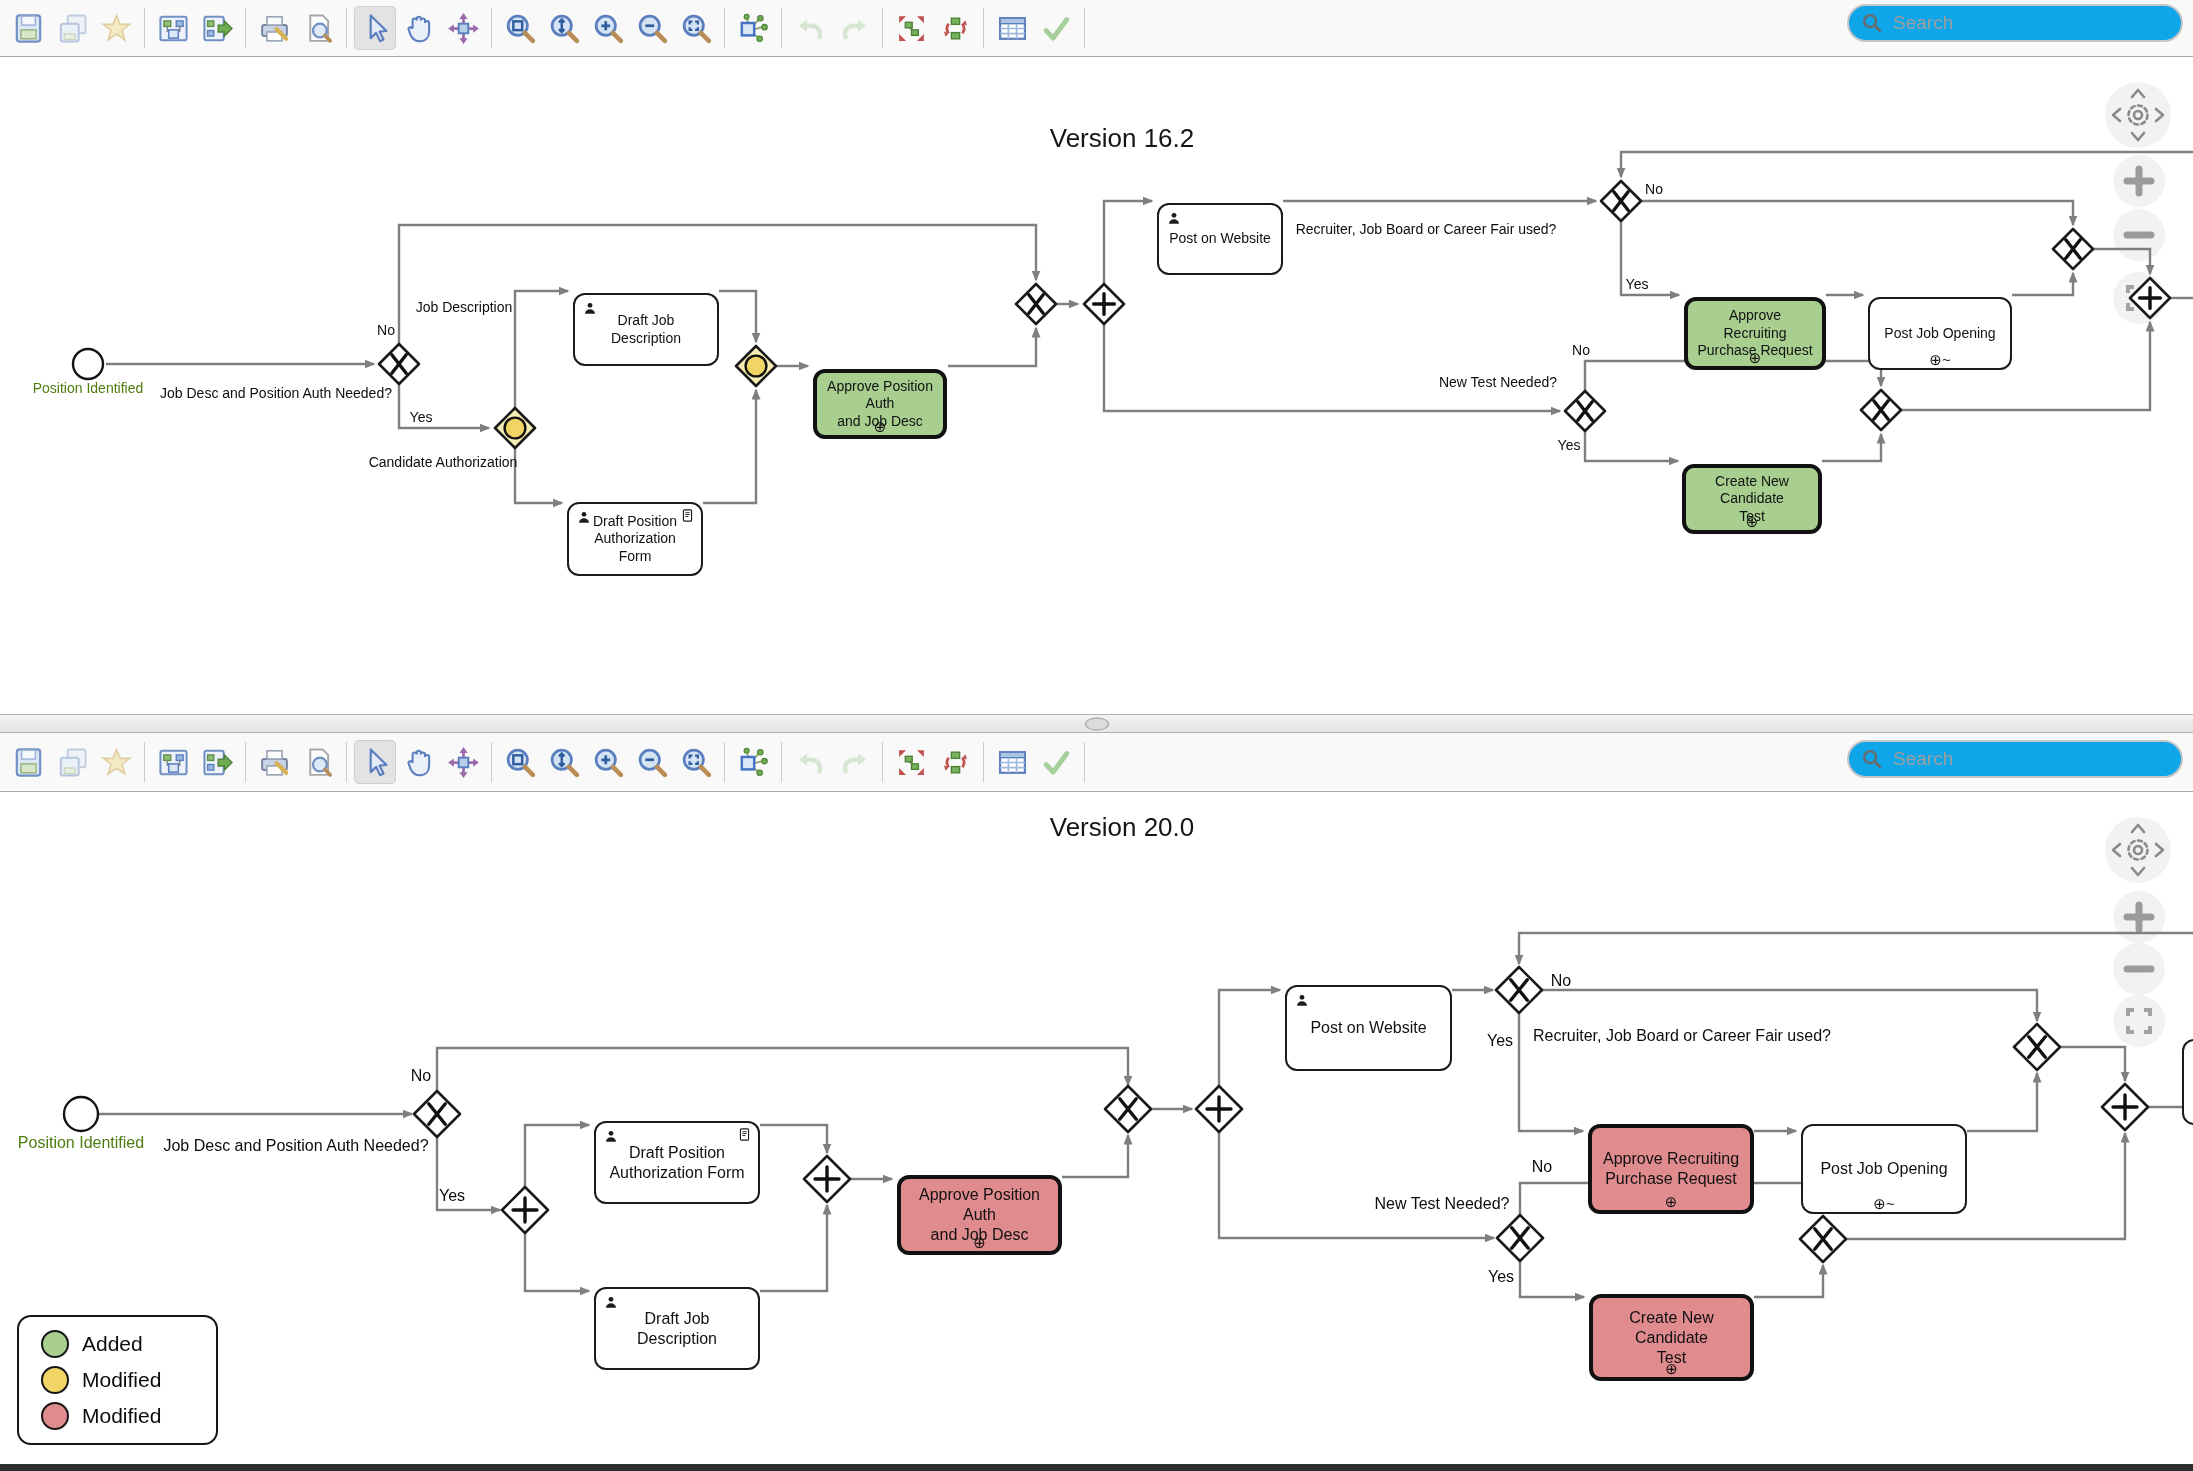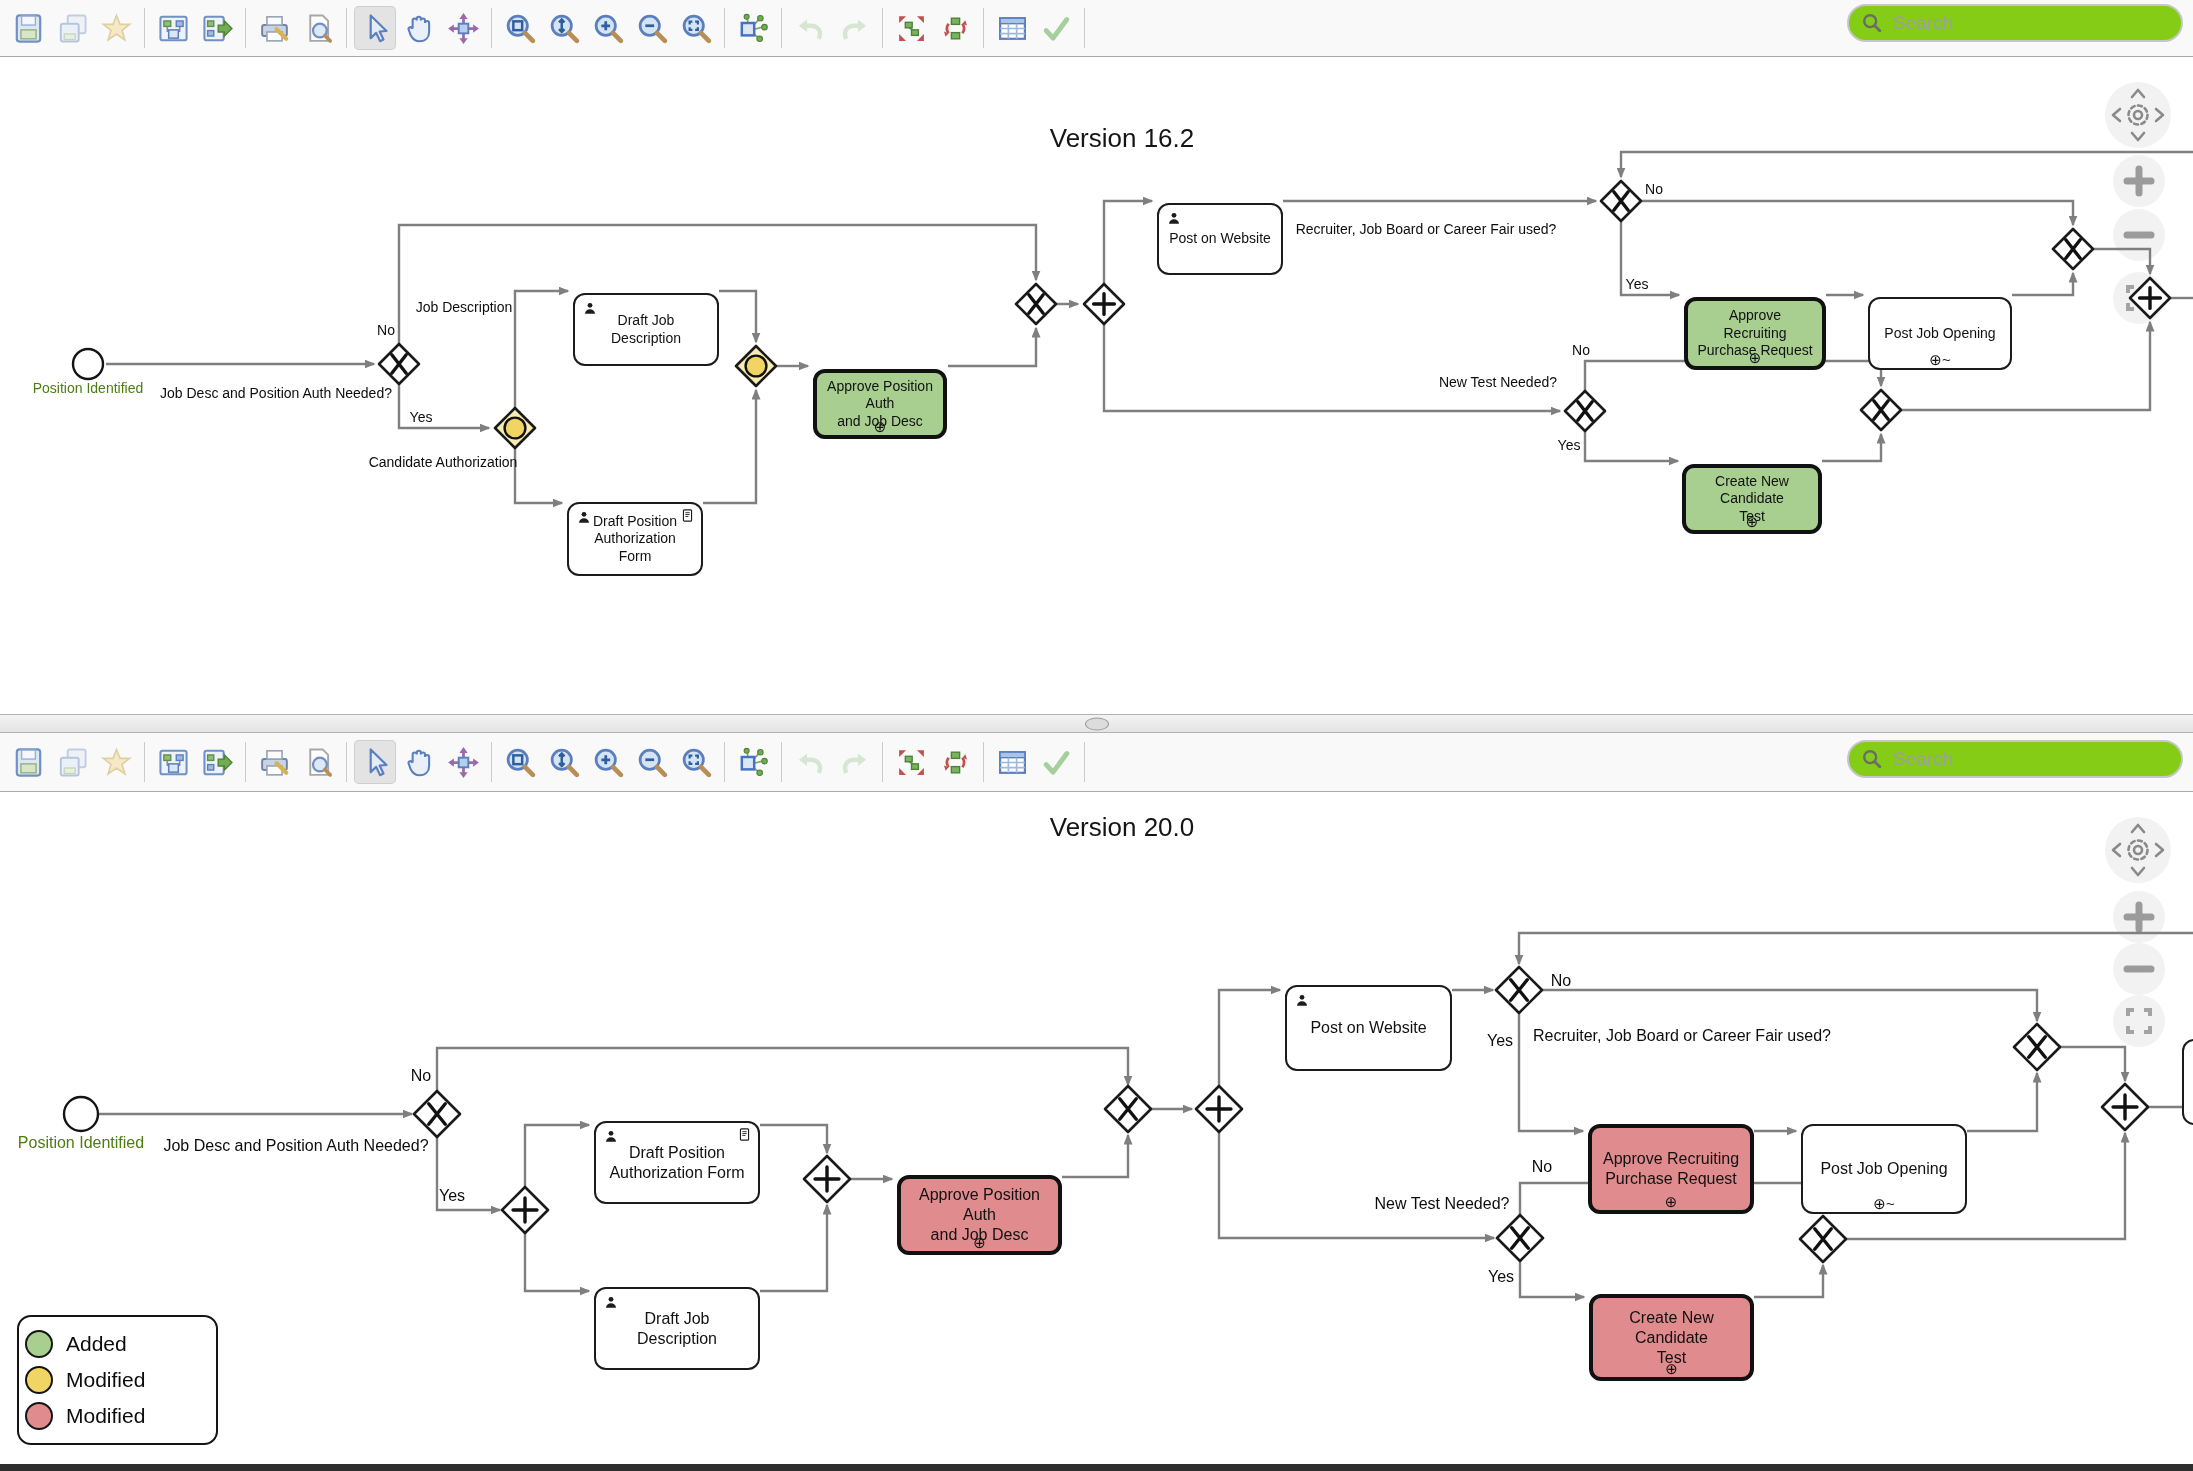--- a/index.html
+++ b/index.html
@@ -10,21 +10,21 @@
            border-bottom:1px solid #a9a9a9;display:flex;align-items:center;
            padding-left:6px;box-sizing:border-box;z-index:10;}
   #toolbar1{top:0;height:57px;}
   #toolbar2{top:733px;height:59px;}
   .tb-btn{width:42px;height:44px;border-radius:5px;display:flex;align-items:center;
           justify-content:center;flex:0 0 auto;margin:0 1px;}
   .tb-btn svg{width:33px;height:33px;}
   .tb-btn.active{background:#e3e3e3;box-shadow:inset 0 0 0 1px #cfcfcf;}
   .tb-btn.dim{opacity:.55;}
   .tb-sep{width:1px;height:40px;background:#cccccc;margin:0 6px;flex:0 0 auto;}
-  .search{position:absolute;right:10px;width:336px;height:38px;background:#84cc16;
+  .search{position:absolute;right:10px;width:336px;height:38px;background:#0ea5e9;
           border:2px solid #c6c6c6;border-radius:20px;display:flex;align-items:center;
           padding:0 12px;box-sizing:border-box;gap:8px;z-index:11;}
   #search1{top:4px;} #search2{top:740px;}
   .search svg{width:22px;height:22px;flex:0 0 auto;}
   .search input{border:none;outline:none;font-size:19px;color:#444;width:100%;
                 font-family:inherit;background:transparent;}
   .search input::placeholder{color:#9e9e9e;}
   .splitter{position:absolute;left:0;top:714px;width:2193px;height:19px;
             background:linear-gradient(#f3f3f3,#e4e4e4);
             border-top:1px solid #b2b2b2;border-bottom:1px solid #b2b2b2;
@@ -50,21 +50,21 @@
   .task .t-user{position:absolute;top:5px;left:7px;width:16px;height:16px;}
   .task .t-doc{position:absolute;top:4px;right:6px;width:15px;height:15px;}
   .task .t-marker{position:absolute;bottom:0px;left:50%;transform:translateX(-50%);
                   font-size:15px;line-height:16px;}
   .dlabel{position:absolute;transform:translate(-50%,-50%);white-space:nowrap;color:#0d0d0d;}
   .f1{font-size:14px;} .f2{font-size:16px;}
   .ev-label{position:absolute;transform:translate(-50%,-50%);white-space:nowrap;color:#4d7c0f;}
   
   .legend{position:absolute;left:17px;top:1315px;width:201px;height:130px;background:#fff;
           border:2.6px solid #151515;border-radius:14px;z-index:5;box-sizing:border-box;
-          display:flex;flex-direction:column;justify-content:center;gap:8px;padding:8px 6px;}
+          display:flex;flex-direction:column;justify-content:center;gap:8px;padding:8px 22px;}
   .legend-row{display:flex;align-items:center;gap:13px;}
   .legend .dot{width:28px;height:28px;border-radius:50%;border:2.2px solid #151515;
                box-sizing:border-box;flex:0 0 auto;}
   .legend .lab{font-size:21px;color:#0c0c0c;}
 </style>
 </head>
 <body>
 
 <svg width="0" height="0" style="position:absolute">
   <defs>

